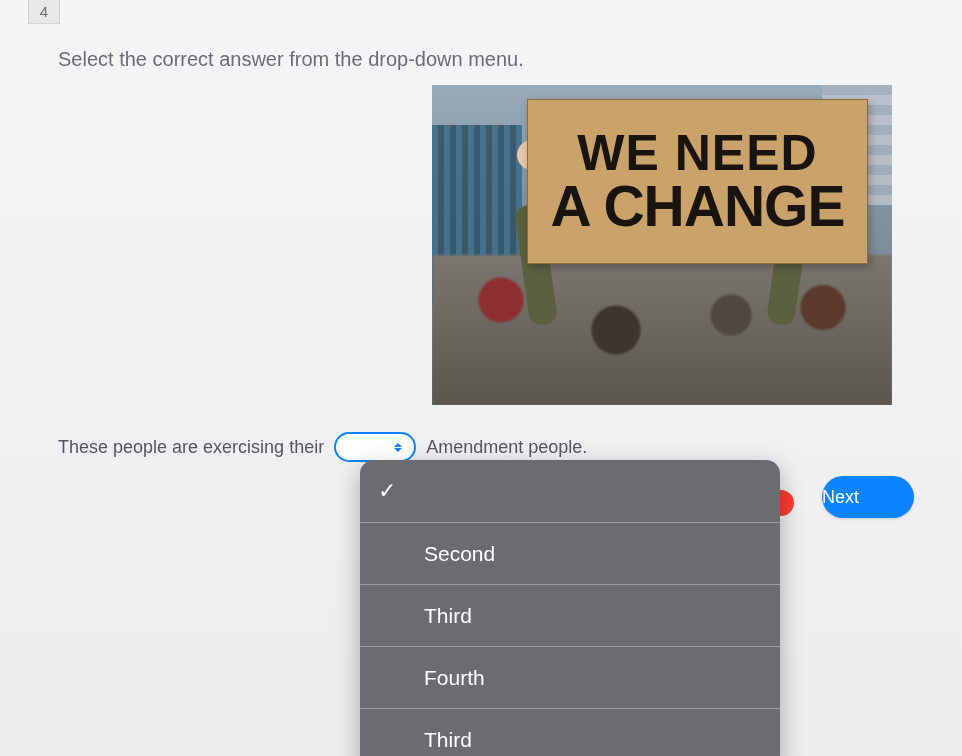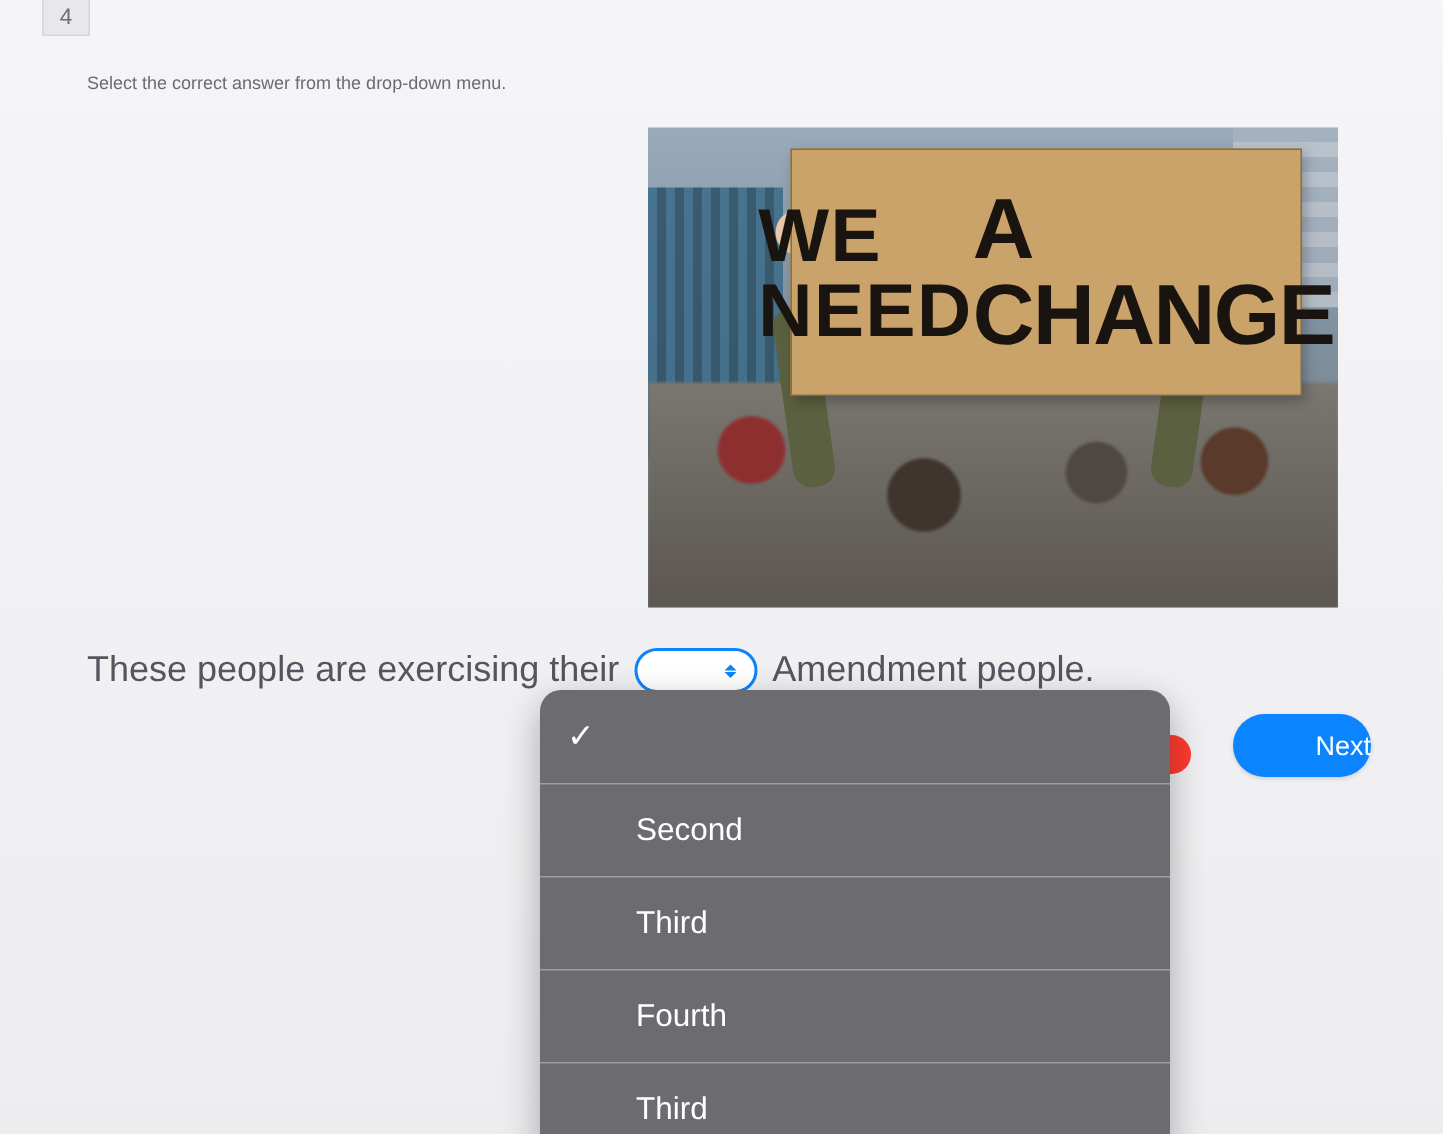--- a/index.html
+++ b/index.html
@@ -24,21 +24,21 @@
     display: flex;
     align-items: center;
     justify-content: center;
     font-size: 15px;
     color: #6b6b73;
   }
   .instruction {
     position: absolute;
     top: 48px;
     left: 58px;
-    font-size: 12px;
+    font-size: 20px;
     color: #6b6b73;
   }
   .photo {
     position: absolute;
     top: 85px;
     left: 432px;
     width: 460px;
     height: 320px;
     background: linear-gradient(180deg,#9ab 0%,#8192a0 40%,#6e7a83 100%);
     overflow: hidden;
@@ -80,38 +80,39 @@
   .sign {
     position:absolute;
     top:14px;
     left:95px;
     right:24px;
     height:165px;
     background:#c9a36a;
     border:1px solid #8d6c3c;
     box-shadow: 2px 3px 8px rgba(0,0,0,.25);
     display:flex;
+    flex-direction:column;
     align-items:center;
     justify-content:center;
     font-family: Impact, "Arial Black", sans-serif;
     font-weight:900;
     color:#1a1410;
     letter-spacing:1px;
   }
   .sign .l1{font-size:50px;line-height:1;}
   .sign .l2{font-size:57px;line-height:1;letter-spacing:-1px;}
 
   .sentence-row {
     position:absolute;
     top:432px;
     left:58px;
     display:flex;
     align-items:center;
     gap:10px;
-    font-size:24px;
+    font-size:18px;
     color:#555560;
     font-weight:500;
   }
   .dropdown-closed {
     width:82px;
     height:30px;
     border:2px solid #0a84ff;
     border-radius:16px;
     background:#fff;
     display:flex;
@@ -160,21 +161,21 @@
     top:476px;
     left:822px;
     width:92px;
     height:42px;
     background:#0a84ff;
     color:#fff;
     border:none;
     border-radius:21px;
     font-size:18px;
     font-weight:500;
-    display:flex;align-items:center;justify-content:flex-end;
+    display:flex;align-items:center;justify-content:flex-start;
     box-shadow:0 1px 3px rgba(0,0,0,.15);
   }
   .red-peek{
     position:absolute;
     top:490px;
     left:776px;
     width:18px;height:26px;
     background:#ff3b30;
     border-radius:0 13px 13px 0;
     z-index:-1;

